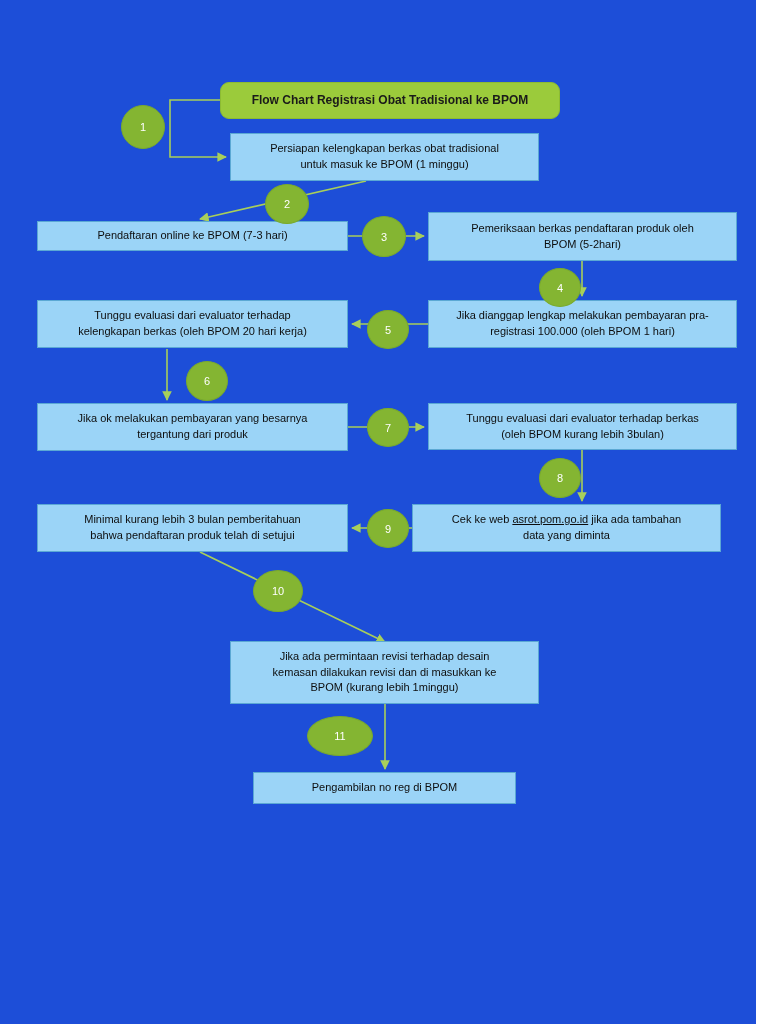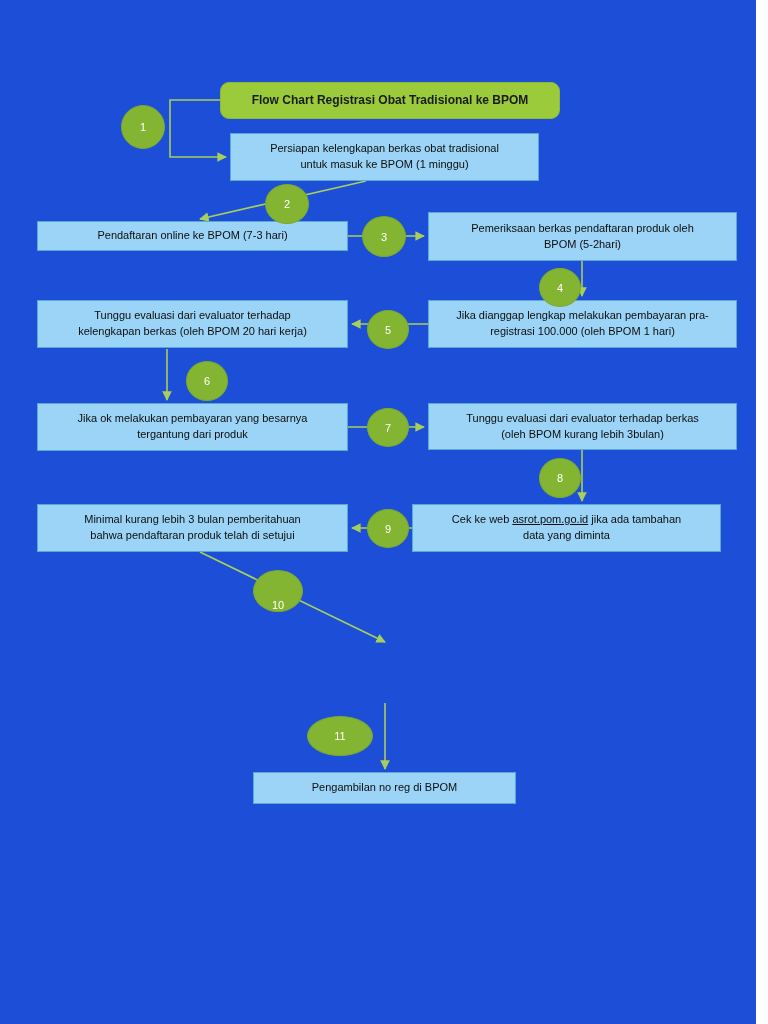--- a/index.html
+++ b/index.html
@@ -168,20 +168,27 @@
     </span>
   </div>
 
   <div class="node process" style="left:37px; top:504px; width:311px; height:48px;">
     <span class="txt">
       <span>Minimal kurang lebih 3 bulan pemberitahuan</span><br>
       <span>bahwa pendaftaran produk telah di setujui</span>
     </span>
   </div>
 
+  <div class="node process" style="left:230px; top:641px; width:309px; height:63px;">
+    <span class="txt">
+      <span>Jika ada permintaan revisi terhadap desain</span><br>
+      <span>kemasan dilakukan revisi dan di masukkan ke</span><br>
+      <span>BPOM (kurang lebih 1minggu)</span>
+    </span>
+  </div>
 
   <div class="node process" style="left:253px; top:772px; width:263px; height:32px;">
     <span class="txt">Pengambilan no reg di BPOM</span>
   </div>
 
   <div class="marker" style="left:121px; top:105px; width:44px; height:44px;">
     <span>1</span>
   </div>
 
   <div class="marker" style="left:265px; top:184px; width:44px; height:40px;">
@@ -209,21 +216,21 @@
   </div>
 
   <div class="marker" style="left:539px; top:458px; width:42px; height:40px;">
     <span>8</span>
   </div>
 
   <div class="marker" style="left:367px; top:509px; width:42px; height:39px;">
     <span>9</span>
   </div>
 
-  <div class="marker" style="left:253px; top:570px; width:50px; height:42px;align-items:flex-end;">
+  <div class="marker" style="left:253px; top:570px; width:50px; height:42px;">
     <span>10</span>
   </div>
 
   <div class="marker" style="left:307px; top:716px; width:66px; height:40px;">
     <span>11</span>
   </div>
 
 </div>
 
 </body></html>

